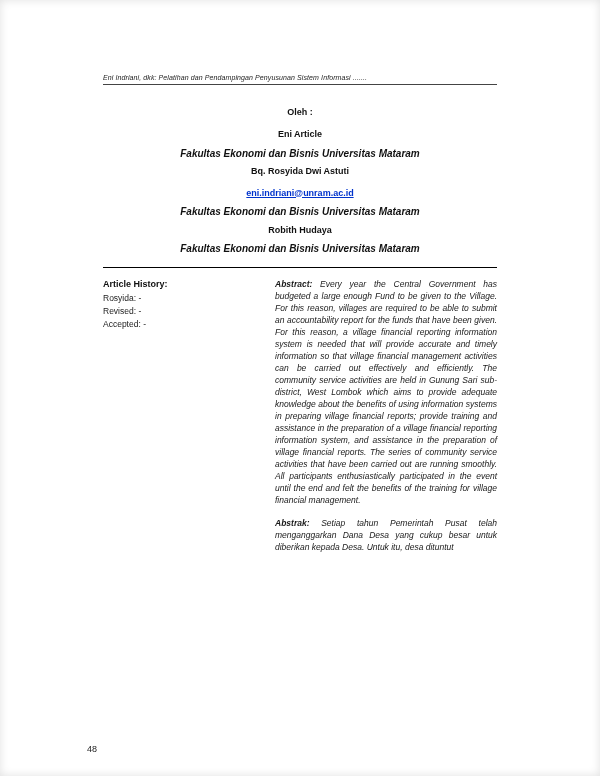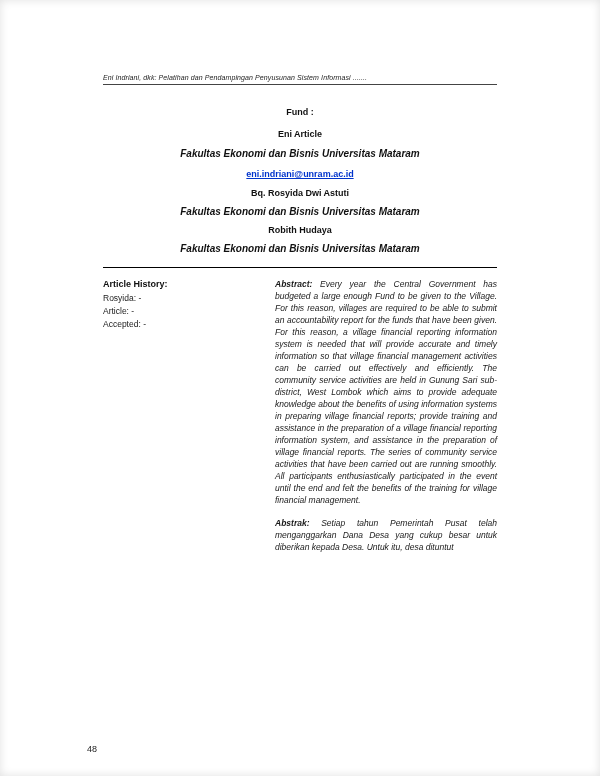--- a/index.html
+++ b/index.html
@@ -97,46 +97,46 @@
   }
 </style>
 </head>
 <body>
 
 <div class="page">
 
   <div class="running-head">Eni Indriani, dkk: Pelatihan dan Pendampingan Penyusunan Sistem Informasi .......</div>
 
 
-  <div class="byline">Fund :</div>
+  <div class="byline">Oleh :</div>
 
   <div class="authors">
 
     <div class="author-line author-name">Eni Article</div>
     <div class="author-line affiliation">Fakultas Ekonomi dan Bisnis Universitas Mataram</div>
+    <div class="author-line author-name">Bq. Rosyida Dwi Astuti</div>
+
     <div class="author-line">
       <a class="email">eni.indriani@unram.ac.id</a>
     </div>
-
-    <div class="author-line author-name">Bq. Rosyida Dwi Astuti</div>
     <div class="author-line affiliation">Fakultas Ekonomi dan Bisnis Universitas Mataram</div>
 
     <div class="author-line author-name">Robith Hudaya</div>
     <div class="author-line affiliation">Fakultas Ekonomi dan Bisnis Universitas Mataram</div>
 
   </div>
 
   <hr class="rule">
 
   <div class="meta-grid">
 
     <aside class="history-col">
       <div class="history-heading">Article History:</div>
       <div class="history-item">Rosyida: -</div>
-      <div class="history-item">Article: -</div>
+      <div class="history-item">Revised: -</div>
       <div class="history-item">Accepted: -</div>
     </aside>
 
     <section class="abstract-col">
       <p class="abstract-para"><span class="abstract-label">Abstract:</span> <span>Every year the Central Government has budgeted a large enough Fund to be given to the Village. For this reason, villages are required to be able to submit an accountability report for the funds that have been given. For this reason, a village financial reporting information system is needed that will provide accurate and timely information so that village financial management activities can be carried out effectively and efficiently. The community service activities are held in Gunung Sari sub-district, West Lombok which aims to provide adequate knowledge about the benefits of using information systems in preparing village financial reports; provide training and assistance in the preparation of a village financial reporting information system, and assistance in the preparation of village financial reports. The series of community service activities that have been carried out are running smoothly. All participants enthusiastically participated in the event until the end and felt the benefits of the training for village financial management.</span></p>
 
       <p class="abstract-para"><span class="abstract-label">Abstrak:</span> <span>Setiap tahun Pemerintah Pusat telah menganggarkan Dana Desa yang cukup besar untuk diberikan kepada Desa. Untuk itu, desa dituntut</span></p>
     </section>
 
   </div>

